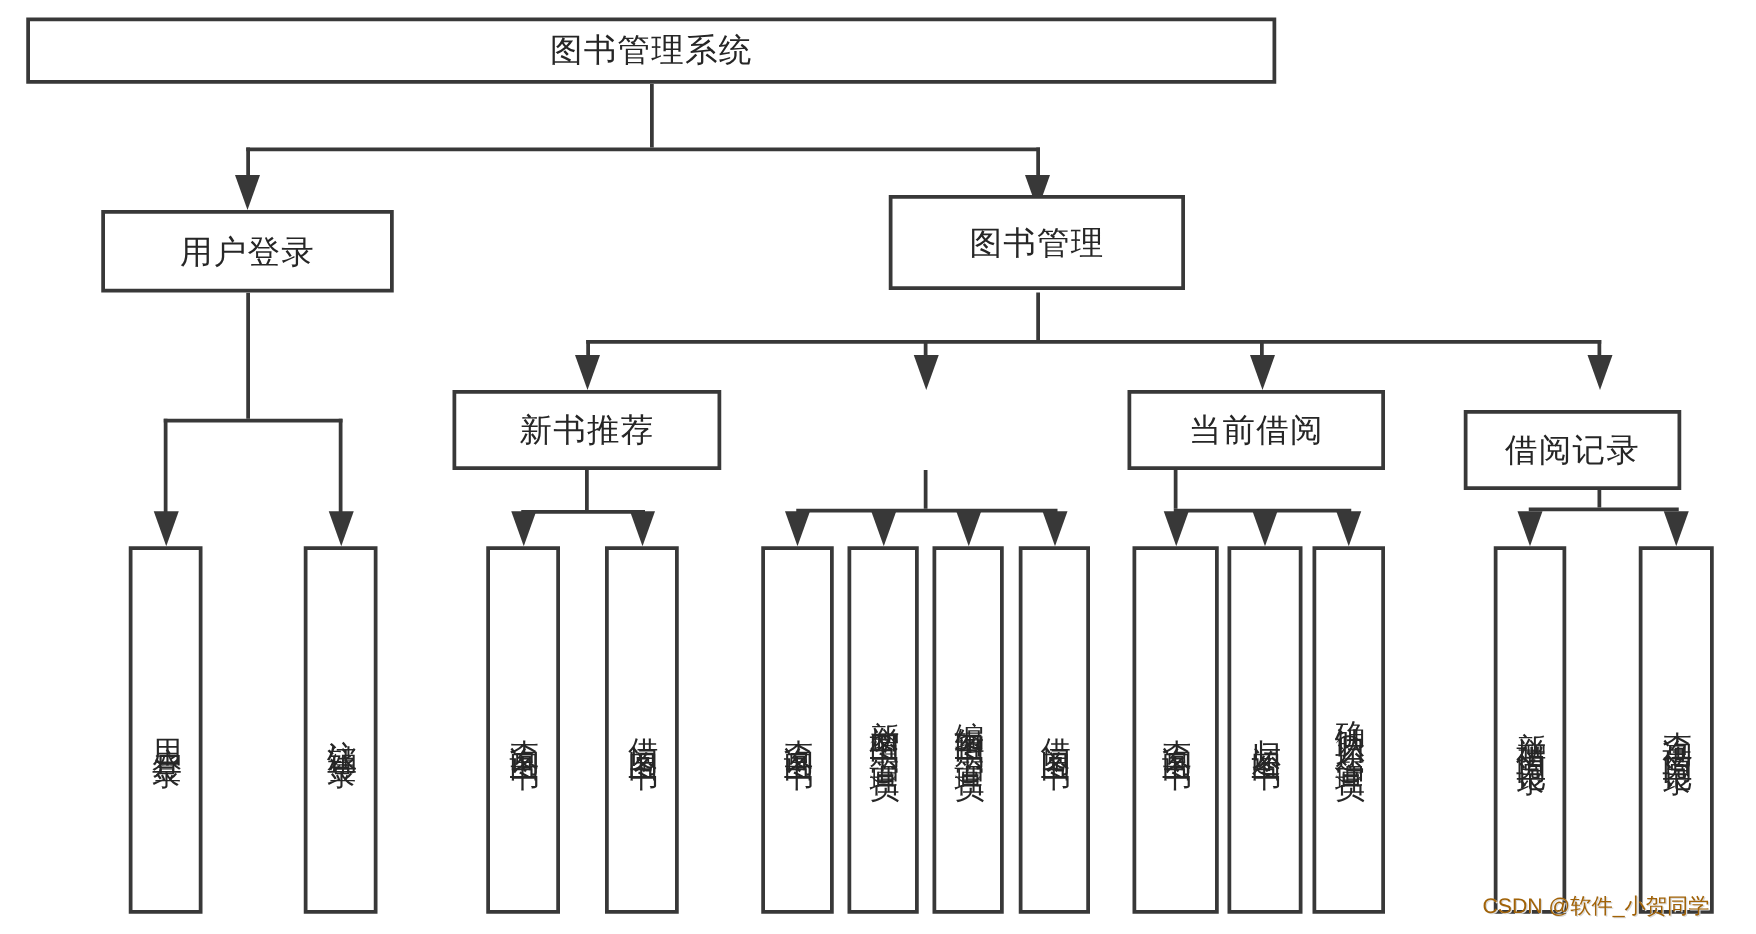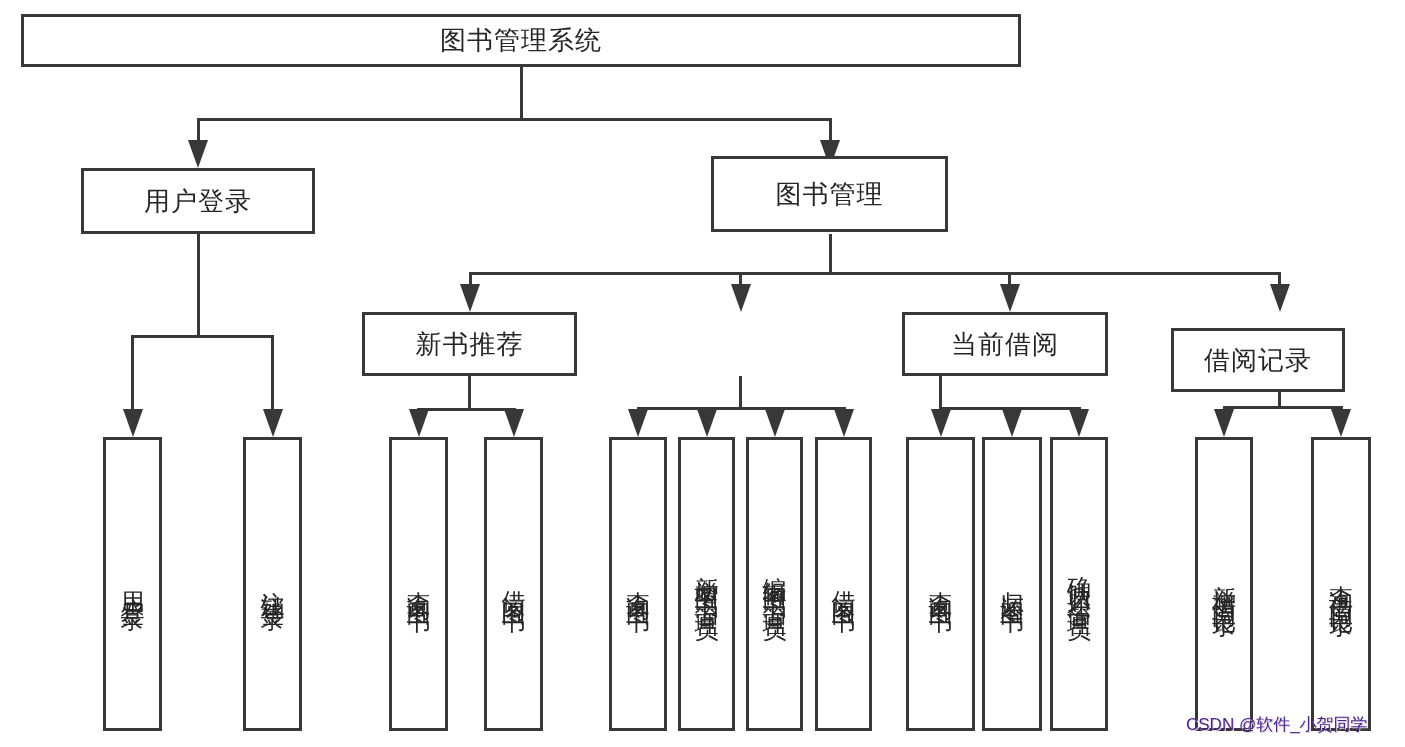--- a/index.html
+++ b/index.html
@@ -44,21 +44,21 @@
     width:0;height:0;
     border-left:10px solid transparent;
     border-right:10px solid transparent;
     border-top:28px solid #383838;
     z-index:1;
   }
   .watermark{
     position:absolute;
     left:1186px;top:713px;
     font-size:17px;
-    color:#4c1d95;
+    color:#a16207;
     text-shadow:1px 1px 0 #d9d9d9;
     white-space:nowrap;
     z-index:5;
   }
 </style>
 </head>
 <body>
 
 <div id="canvas">
 

